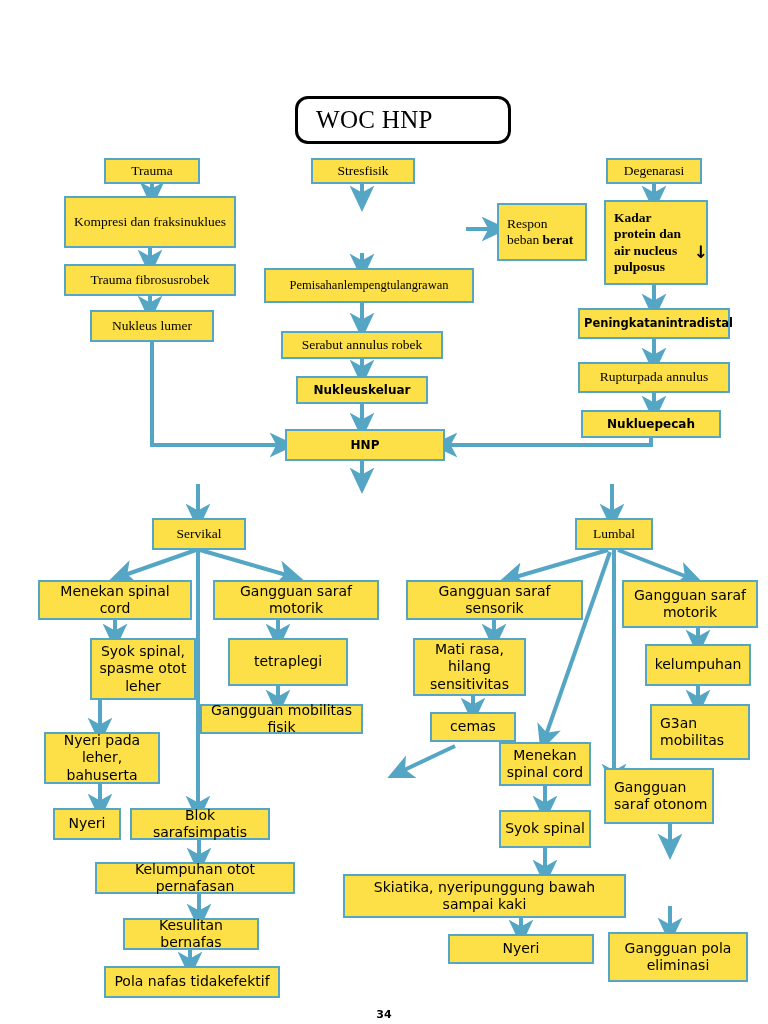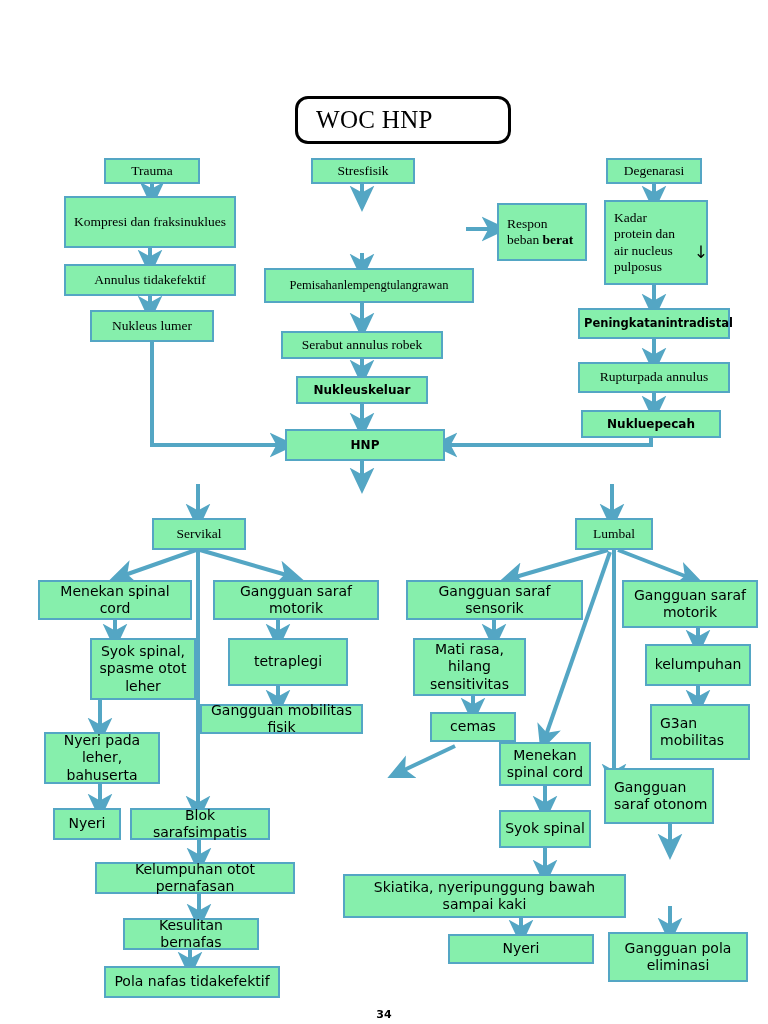--- a/index.html
+++ b/index.html
@@ -31,21 +31,21 @@
     height: 1024px;
     z-index: 1;
     pointer-events: none;
   }
 
   
   .node {
     position: absolute;
     box-sizing: border-box;
     border: 2px solid #54A6C4;
-    background: #86efac;
+    background: #fde047;
     display: flex;
     align-items: center;
     justify-content: center;
     text-align: center;
     z-index: 2;
     line-height: 1.22;
   }
   .node .txt {
     display: block;
     width: 100%;
@@ -183,21 +183,21 @@
 
   <div class="node serif" style="left:104px; top:150px; width:96px; height:26px;">
     <span class="txt">Trauma</span>
   </div>
 
   <div class="node serif" style="left:64px; top:188px; width:172px; height:52px;">
     <span class="txt">Kompresi dan fraksinuklues</span>
   </div>
 
   <div class="node serif" style="left:64px; top:256px; width:172px; height:32px;">
-    <span class="txt">Annulus tidakefektif</span>
+    <span class="txt">Trauma fibrosusrobek</span>
   </div>
 
   <div class="node serif" style="left:90px; top:302px; width:124px; height:32px;">
     <span class="txt">Nukleus lumer</span>
   </div>
 
   <div class="node serif" style="left:311px; top:150px; width:104px; height:26px;">
     <span class="txt">Stresfisik</span>
   </div>
 
@@ -216,21 +216,21 @@
 
   <div class="node serif left-align" style="left:497px; top:195px; width:90px; height:58px;">
     <span class="txt"><span>Respon beban </span><b>berat</b></span>
   </div>
 
   <div class="node serif" style="left:606px; top:150px; width:96px; height:26px;">
     <span class="txt">Degenarasi</span>
   </div>
 
   <div class="node serif left-align" style="left:604px; top:192px; width:104px; height:85px; position:absolute;">
-    <span class="txt" style="position:relative; padding-right:18px;"><span>Kadar protein dan air nucleus pulposus</span><span class="dn-arrow" style="position:absolute; right:-2px; bottom:14px;">↓</span></span>
+    <span class="txt" style="position:relative; padding-right:18px;font-weight:bold;"><span>Kadar protein dan air nucleus pulposus</span><span class="dn-arrow" style="position:absolute; right:-2px; bottom:14px;">↓</span></span>
   </div>
 
   <div class="node sans-bs" style="left:578px; top:300px; width:152px; height:31px;">
     <span class="txt">Peningkatanintradistal</span>
   </div>
 
   <div class="node serif" style="left:578px; top:354px; width:152px; height:31px;">
     <span class="txt">Rupturpada annulus</span>
   </div>
 

